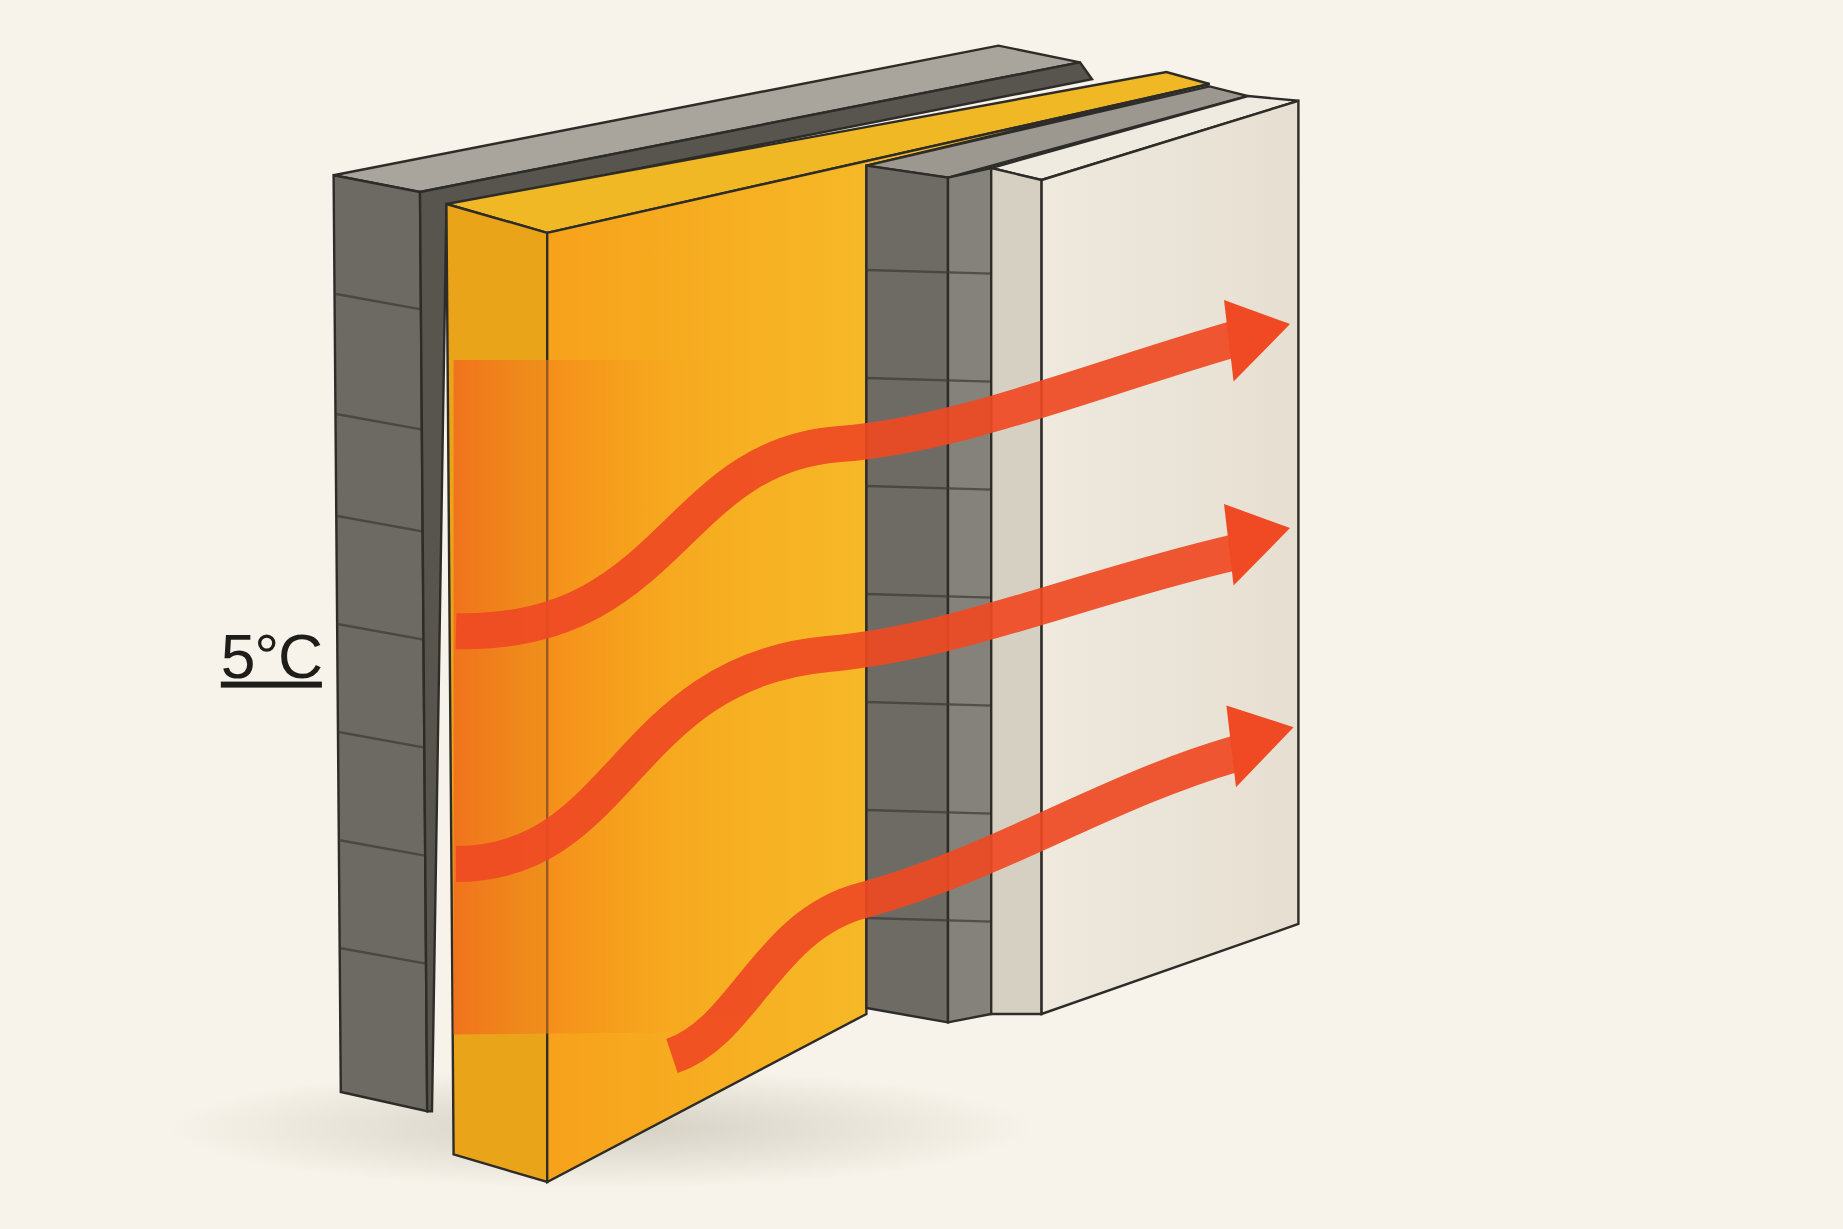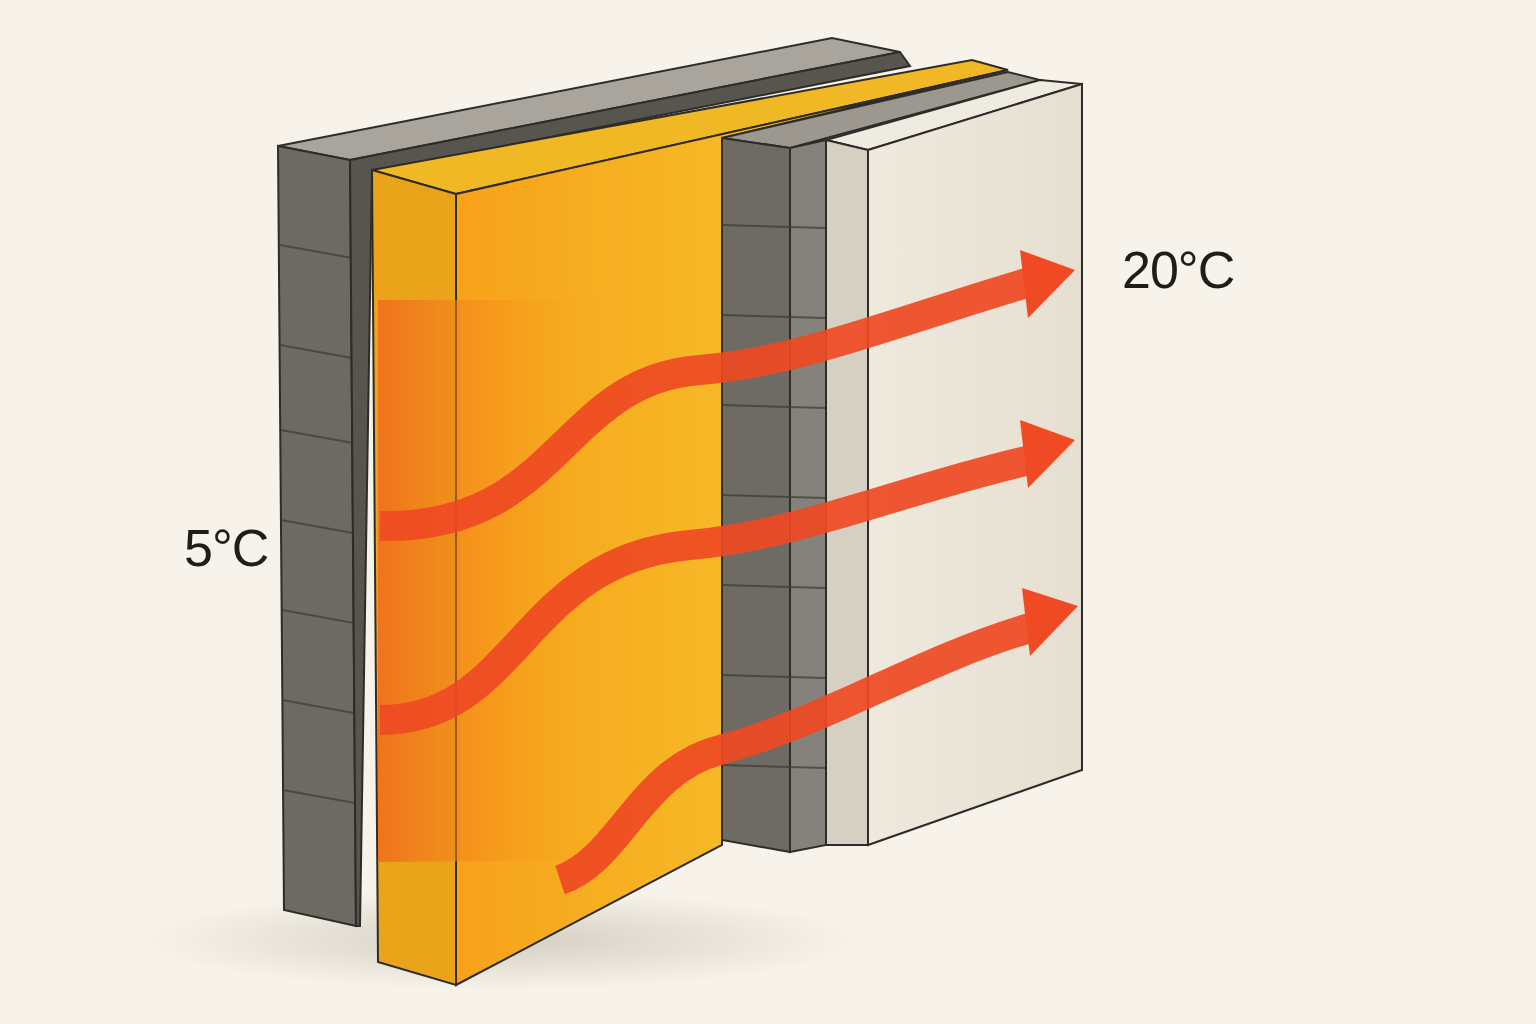--- a/index.html
+++ b/index.html
@@ -82,15 +82,14 @@
       <path d="M380,720 C520,720 520,560 690,545 C800,535 900,490 1030,460"></path>
       <path d="M560,880 C620,860 640,770 720,750 C830,720 920,660 1030,628"></path>
     </g>
     <g fill="#ef4a23">
       <polygon points="1020,250 1075,270 1028,318"></polygon>
       <polygon points="1020,420 1075,440 1028,488"></polygon>
       <polygon points="1022,588 1078,606 1030,656"></polygon>
     </g>
   </svg>
 
-  <div class="label" style="left:184px; top:518px;">5°C</div>
-  <div class="label" style="left:1122px; top:240px;">20°C</div>
+  <div class="label" style="left:184px; top:518px;text-decoration:underline;">5°C</div>
 </div>
 
 </body></html>

